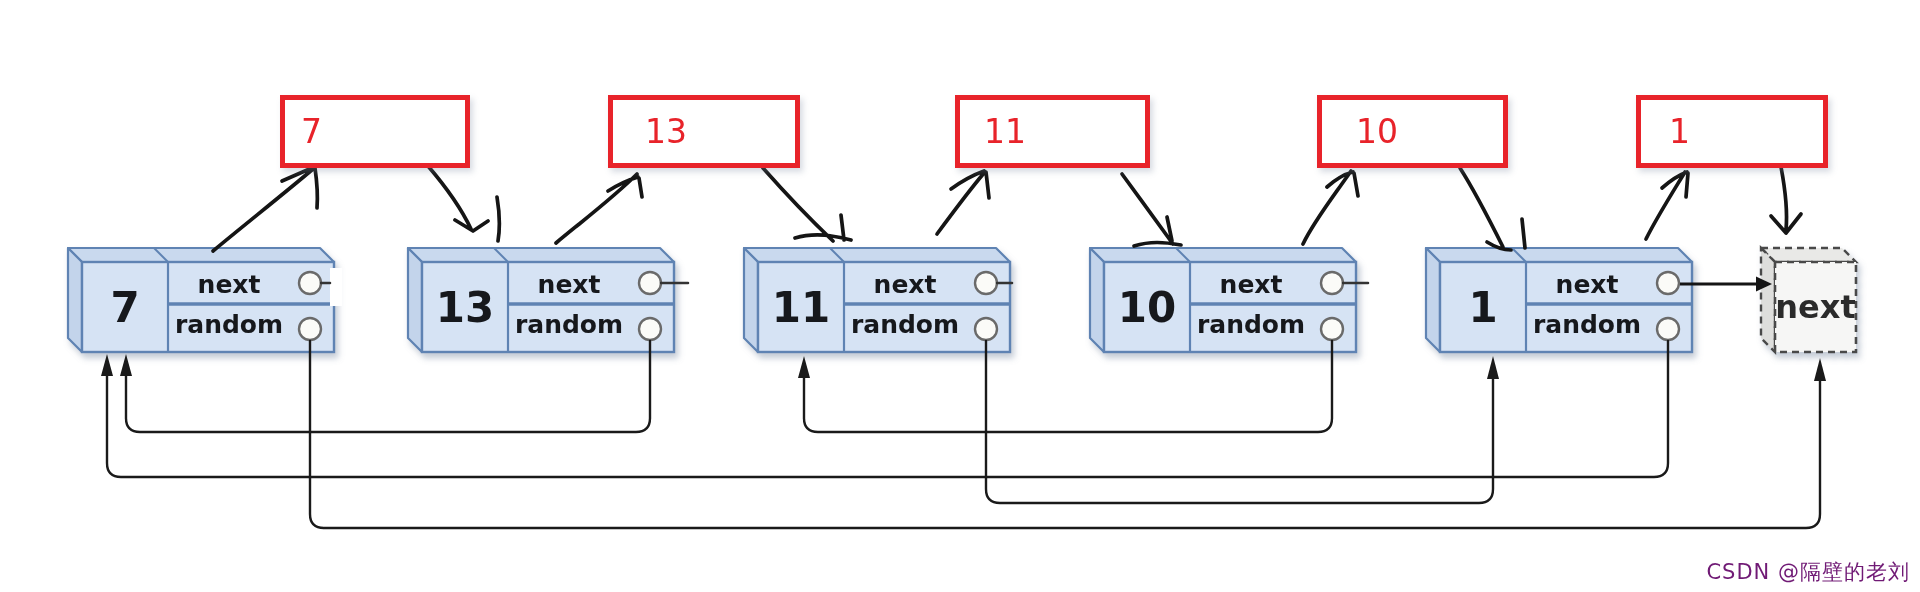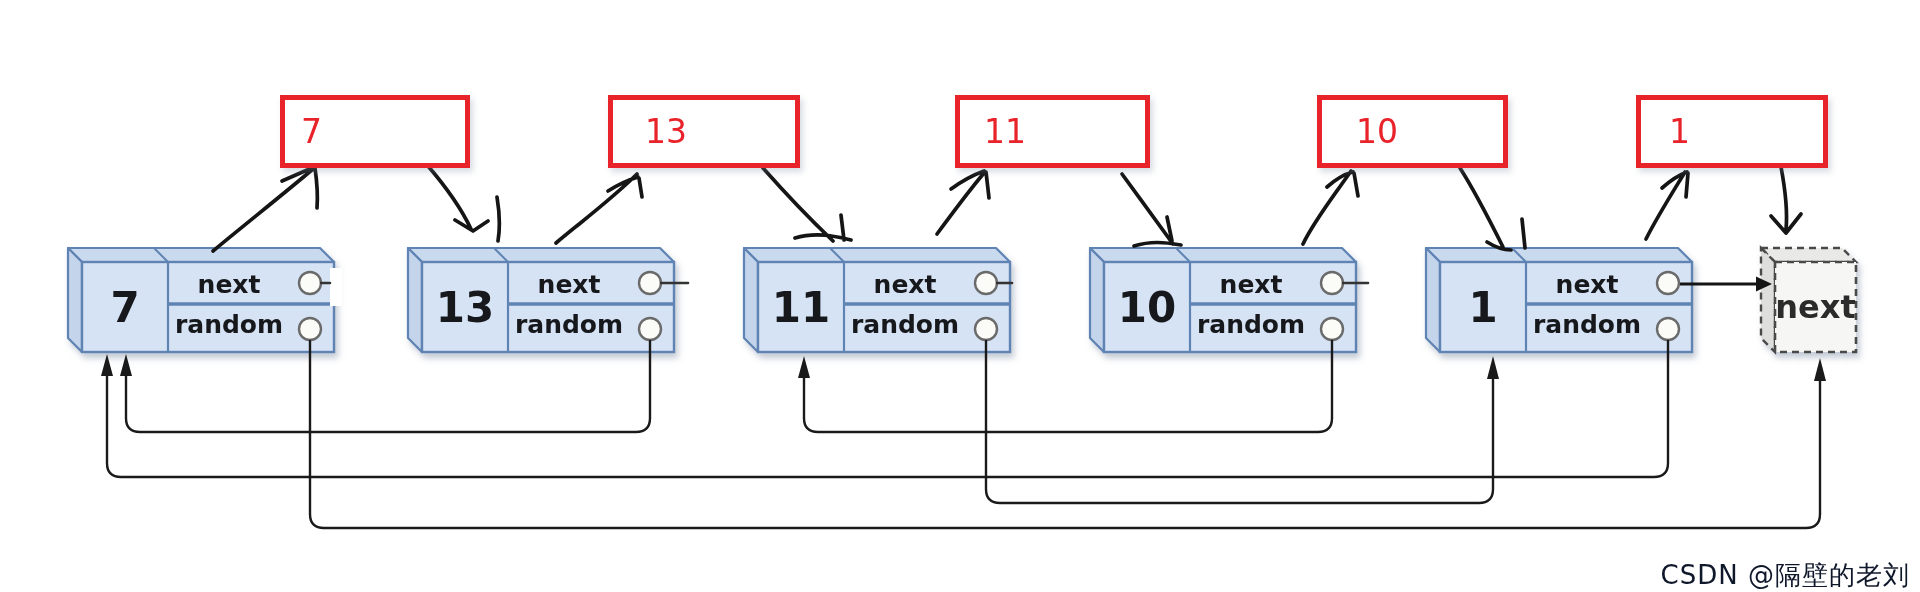--- a/index.html
+++ b/index.html
@@ -24,21 +24,21 @@
   .nodeval{position:absolute;left:14px;top:14px;width:86px;height:90px;display:flex;
            align-items:center;justify-content:center;font-size:42px;font-weight:600;color:#16181c;}
   .fld{position:absolute;left:102px;width:118px;display:flex;align-items:center;justify-content:center;
        font-size:25px;font-weight:700;color:#16181c;}
   .fld.fnext{top:16px;height:40px;}
   .fld.frandom{top:58px;height:36px;}
 
   .nulllabel{position:absolute;left:1775px;top:262px;width:81px;height:90px;display:flex;
              align-items:center;justify-content:center;font-size:32px;font-weight:600;color:#2b2b2b;}
 
-  .watermark{position:absolute;right:10px;top:558px;font-size:26px;color:#0f172a;letter-spacing:1px;}
+  .watermark{position:absolute;right:10px;top:558px;font-size:21px;color:#701a75;letter-spacing:1px;}
 </style>
 </head>
 <body>
 
 <div class="canvas">
 
   <svg width="1920" height="592" viewBox="0 0 1920 592">
     <defs>
       <filter id="nodeshadow" x="-20%" y="-20%" width="150%" height="160%">
         <feDropShadow dx="3" dy="5" stdDeviation="3" flood-color="#7d8ca3" flood-opacity="0.45"></feDropShadow>

